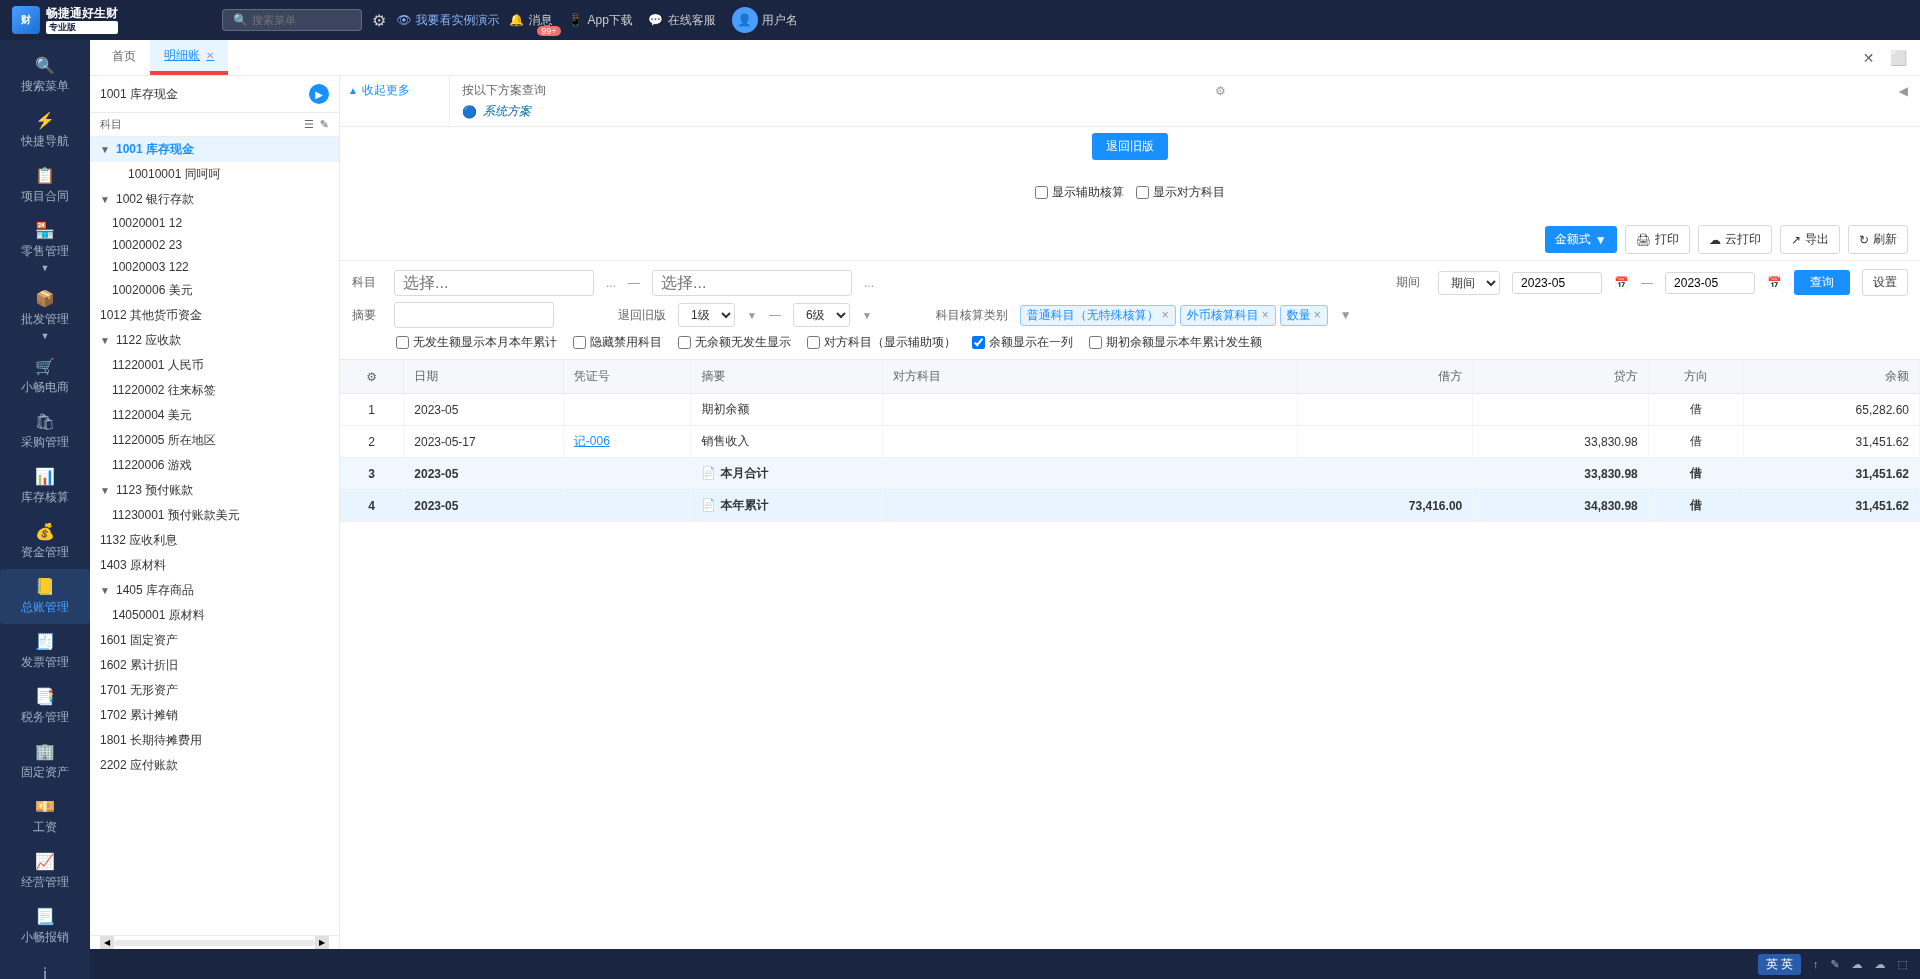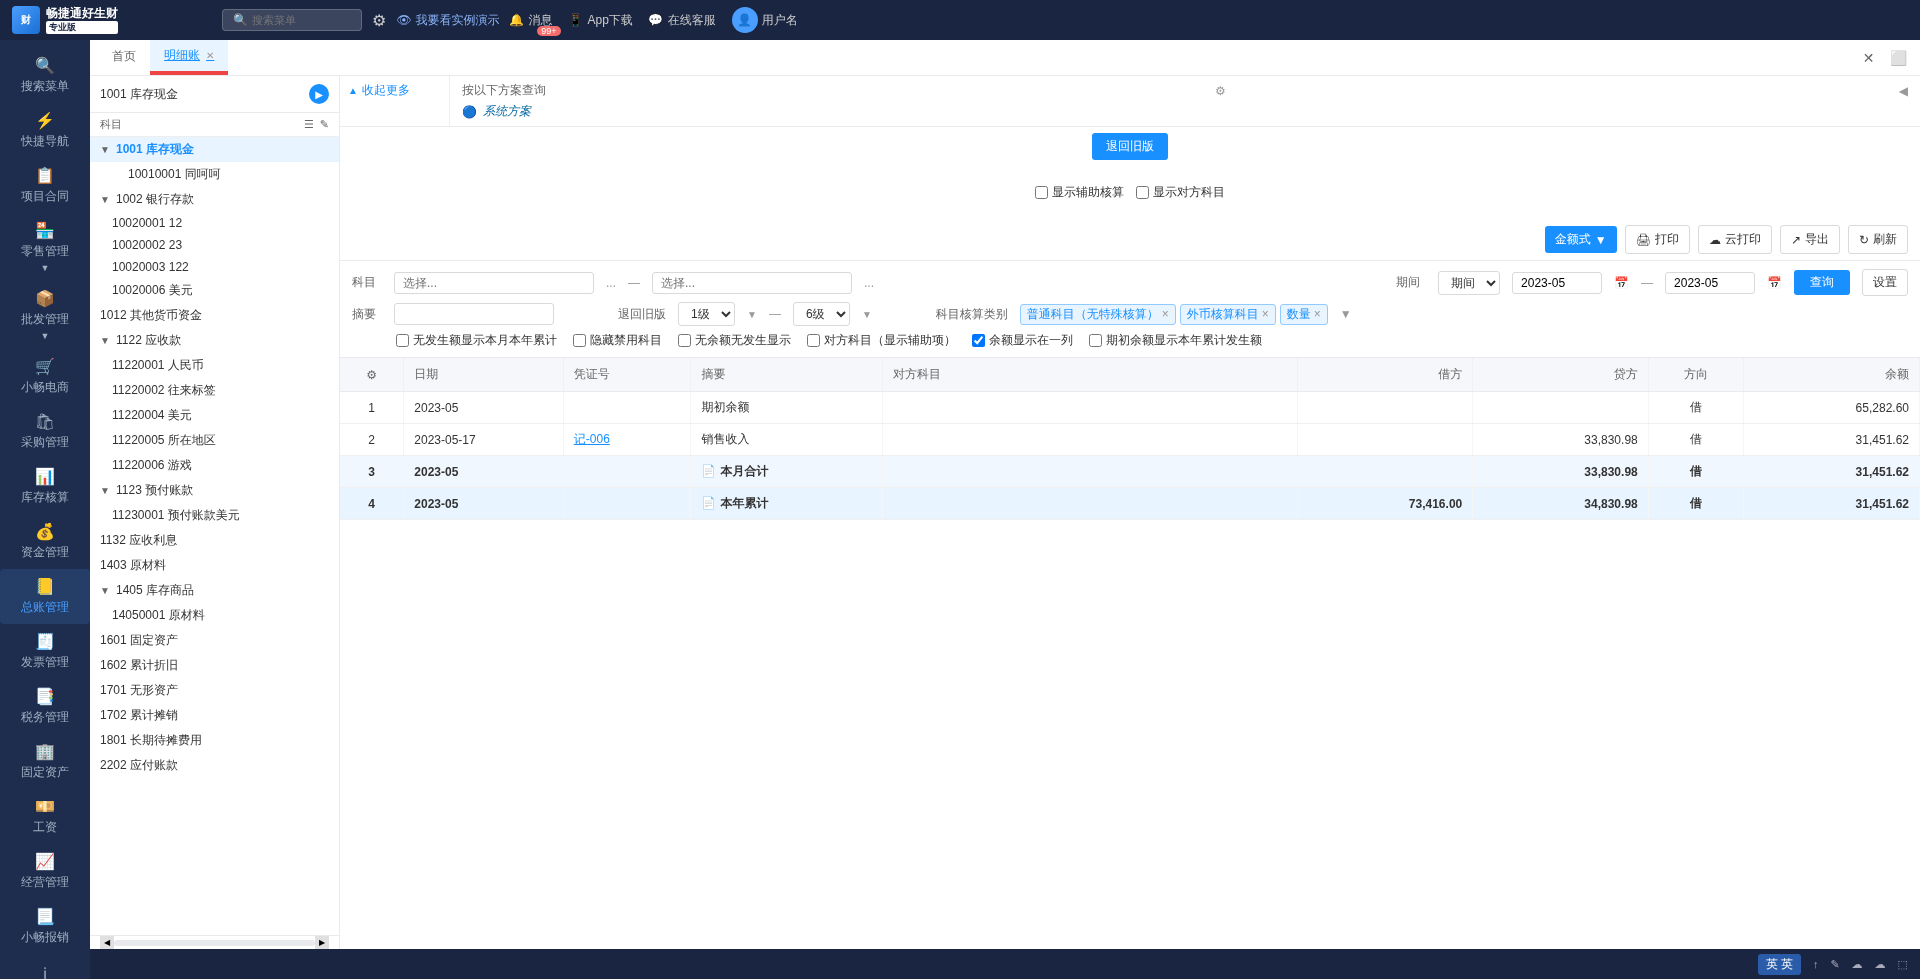--- a/index.html
+++ b/index.html
@@ -64,21 +64,21 @@
     .btn-default { background: #fff; color: #333; border: 1px solid #d9d9d9; border-radius: 3px; padding: 5px 10px; cursor: pointer; font-size: 12px; display: flex; align-items: center; gap: 4px; }
     .btn-dropdown { background: #1890ff; color: #fff; border: none; border-radius: 3px; padding: 5px 10px; cursor: pointer; font-size: 12px; display: flex; align-items: center; gap: 4px; }
     .checkbox-label { display: flex; align-items: center; gap: 4px; color: #333; font-size: 12px; cursor: pointer; }
     .checkbox-label input { cursor: pointer; }
 
     
     .query-form { background: #fff; padding: 8px 12px; border-bottom: 1px solid #e8eaed; flex-shrink: 0; }
     .query-form-row { display: flex; align-items: center; gap: 12px; margin-bottom: 6px; }
     .query-form-row:last-child { margin-bottom: 0; }
     .form-label { color: #666; font-size: 12px; min-width: 30px; }
-    .form-input { border: 1px solid #d9d9d9; border-radius: 3px; padding: 3px 8px; font-size: 12px; color: #333; background: #fff; }
+    .form-input { border: 1px solid #d9d9d9; border-radius: 3px; padding: 3px 8px; font-size: 16px; color: #333; background: #fff; }
     .form-input-wide { width: 200px; }
     .form-select { border: 1px solid #d9d9d9; border-radius: 3px; padding: 3px 8px; font-size: 12px; color: #333; background: #fff; }
     .form-dash { color: #999; }
     .form-date { border: 1px solid #d9d9d9; border-radius: 3px; padding: 3px 8px; font-size: 12px; width: 90px; }
     .query-btn { background: #1890ff; color: #fff; border: none; border-radius: 3px; padding: 4px 16px; cursor: pointer; font-size: 12px; }
     .settings-btn { background: #fff; color: #333; border: 1px solid #d9d9d9; border-radius: 3px; padding: 4px 10px; cursor: pointer; font-size: 12px; }
     .tag { display: inline-flex; align-items: center; gap: 3px; background: #e8f4ff; border: 1px solid #91caff; border-radius: 3px; padding: 1px 6px; font-size: 11px; color: #1890ff; }
     .tag-close { cursor: pointer; color: #999; }
 
     

